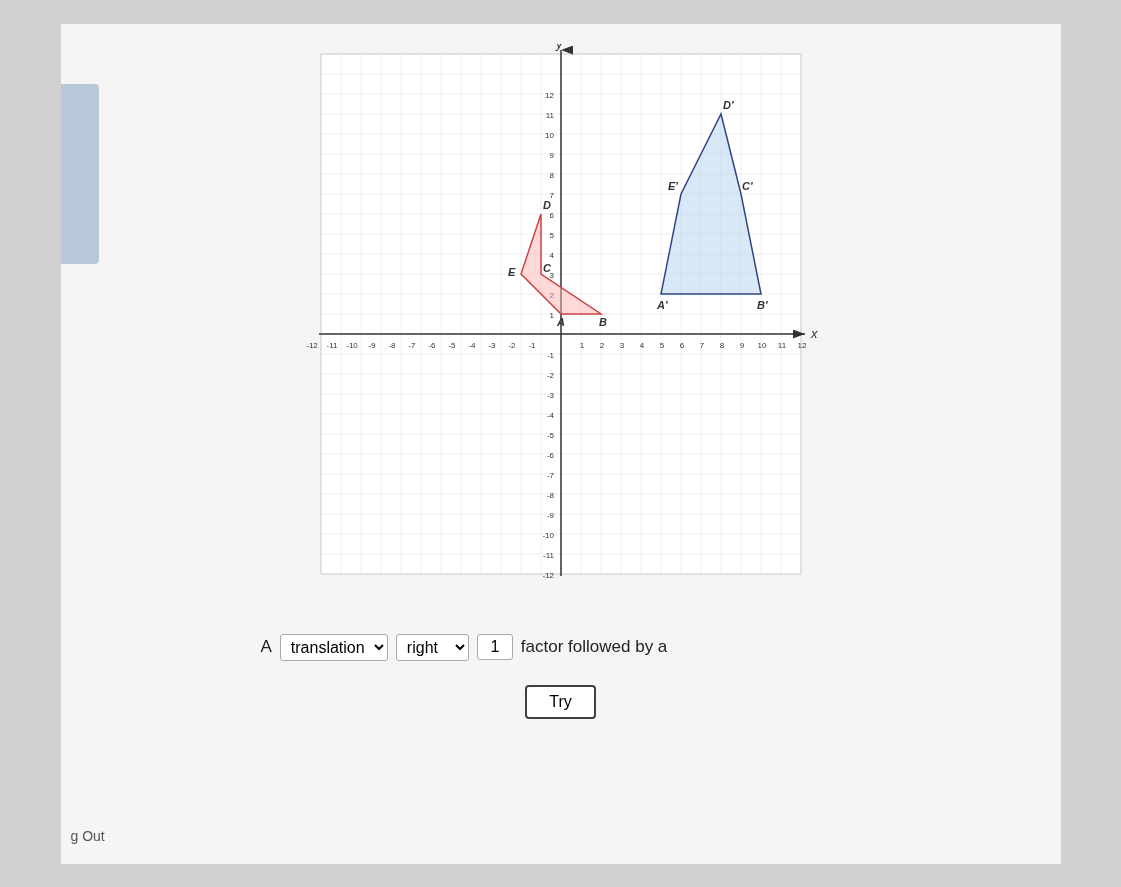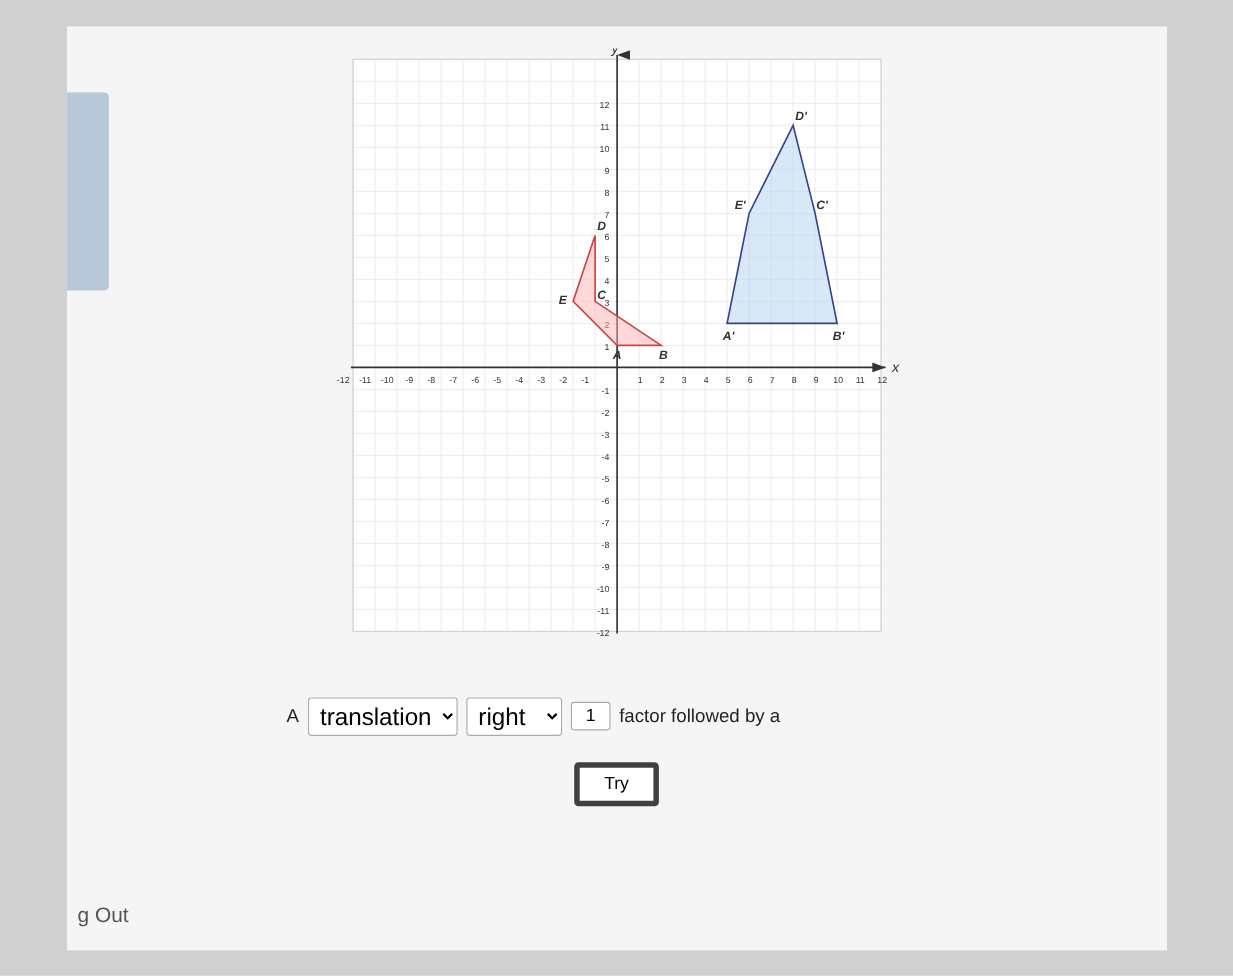--- a/index.html
+++ b/index.html
@@ -45,50 +45,50 @@
       align-items: center;
       gap: 8px;
       font-size: 17px;
       color: #222;
     }
     .label-text {
       font-size: 17px;
       color: #222;
     }
     select {
-      font-size: 22px;
+      font-size: 16px;
       padding: 3px 6px;
       border: 1px solid #aaa;
       border-radius: 3px;
       background: white;
       cursor: pointer;
     }
     .input-box {
       width: 36px;
       font-size: 16px;
       padding: 3px 5px;
       border: 1px solid #aaa;
       border-radius: 3px;
       text-align: center;
       background: white;
     }
     .try-btn {
       background: white;
-      border: 5px solid #404040;
+      border: 2px solid #404040;
       border-radius: 4px;
       padding: 6px 22px;
       font-size: 16px;
       cursor: pointer;
       margin-top: 4px;
     }
     .sign-out {
       position: absolute;
       bottom: 20px;
       left: 10px;
-      font-size: 19px;
+      font-size: 14px;
       color: #555;
     }
     .sidebar-panel {
       position: absolute;
       left: 0;
       top: 60px;
       width: 38px;
       height: 180px;
       background: #b8c8d8;
       border-radius: 0 4px 4px 0;

